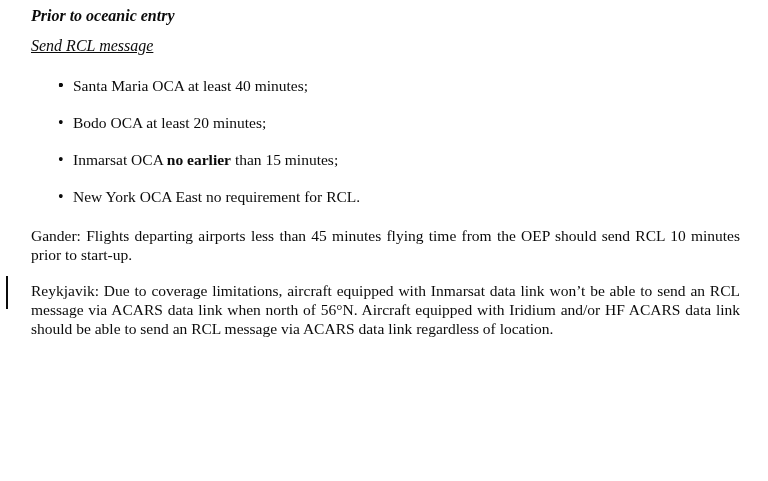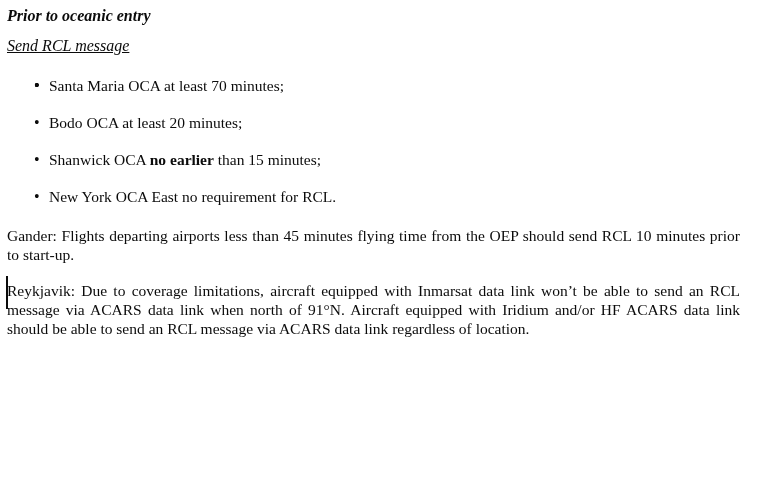--- a/index.html
+++ b/index.html
@@ -12,20 +12,21 @@
     height: 481px;
     overflow: hidden;
     position: relative;
     font-family: "Liberation Serif", "DejaVu Serif", serif;
     font-size: 15.5px;
     line-height: 19px;
     color: #0b0b0b;
   }
   .page {
     padding: 6px 28px 0 7px;
+    margin-left: 24px;
   }
   .h1 {
     font-weight: bold;
     font-style: italic;
     font-size: 16px;
     margin: 0;
   }
   .h2 {
     font-style: italic;
     font-size: 16px;
@@ -94,30 +95,30 @@
 
 
   <ul class="bullets">
     <li>
       <span class="bullet-glyph">•</span><span class="bold-inline"></span><span></span>
     </li>
     <li>
       <span class="bullet-glyph">•</span><span class="bold-inline"></span><span></span>
     </li>
     <li>
-      <span class="bullet-glyph">•</span><span>Santa Maria OCA at least 70 minutes;</span><span class="bold-inline"></span><span></span>
+      <span class="bullet-glyph">•</span><span>Santa Maria OCA at least 40 minutes;</span><span class="bold-inline"></span><span></span>
     </li>
     <li>
       <span class="bullet-glyph">•</span><span>Bodo OCA at least 20 minutes;</span><span class="bold-inline"></span><span></span>
     </li>
     <li>
-      <span class="bullet-glyph">•</span><span>Shanwick OCA </span><span class="bold-inline">no earlier</span><span> than 15 minutes;</span>
+      <span class="bullet-glyph">•</span><span>Inmarsat OCA </span><span class="bold-inline">no earlier</span><span> than 15 minutes;</span>
     </li>
     <li>
       <span class="bullet-glyph">•</span><span>New York OCA East no requirement for RCL.</span><span class="bold-inline"></span><span></span>
     </li>
   </ul>
 
   <p class="note note-gander">Gander: Flights departing airports less than 45 minutes flying time from the OEP should send RCL 10 minutes prior to start-up.</p>
 
-  <p class="note note-reykjavik">Reykjavik: Due to coverage limitations, aircraft equipped with Inmarsat data link won’t be able to send an RCL message via ACARS data link when north of 91°N. Aircraft equipped with Iridium and/or HF ACARS data link should be able to send an RCL message via ACARS data link regardless of location.</p>
+  <p class="note note-reykjavik">Reykjavik: Due to coverage limitations, aircraft equipped with Inmarsat data link won’t be able to send an RCL message via ACARS data link when north of 56°N. Aircraft equipped with Iridium and/or HF ACARS data link should be able to send an RCL message via ACARS data link regardless of location.</p>
 
 </div>
 
 </body></html>

